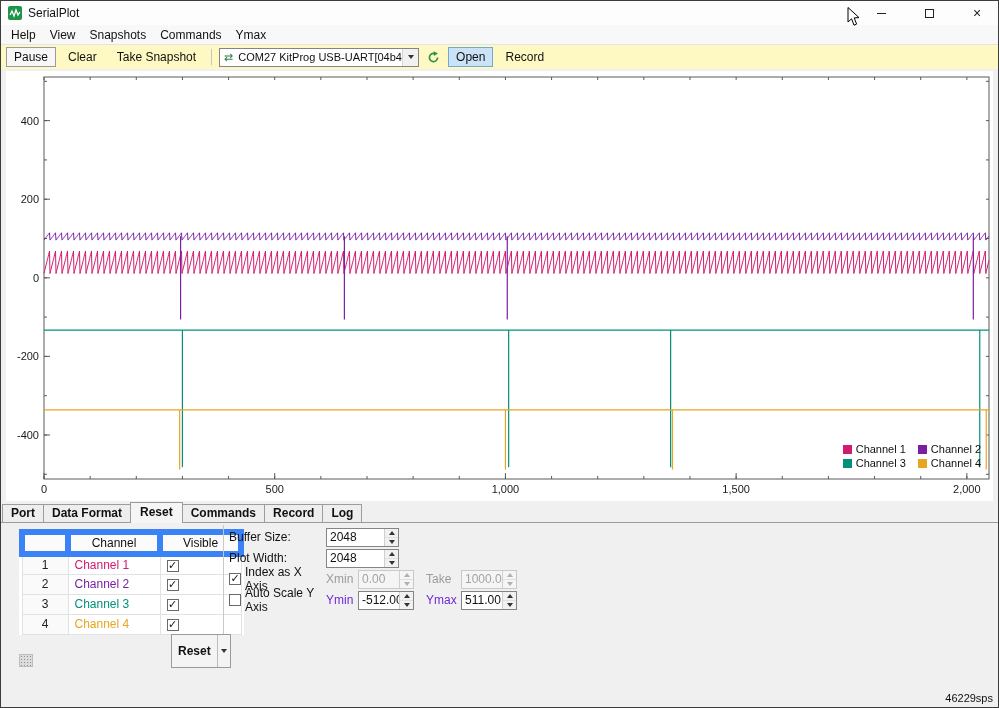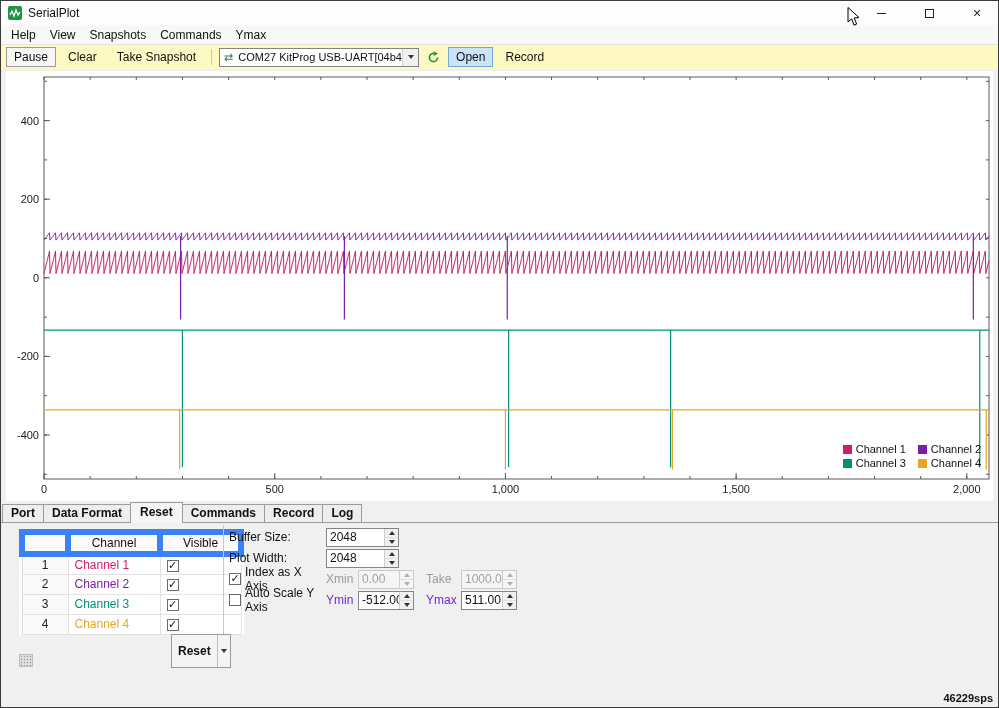--- a/index.html
+++ b/index.html
@@ -85,21 +85,21 @@
   .cb .mark{display:none;font-size:11px;line-height:1;margin-top:-1px;color:#111;}
   .cb.checked .mark{display:block;}
 
   .reset{position:absolute;left:170px;bottom:5px;display:inline-flex;align-items:center;height:34px;border:1px solid #9a9a9a;background:#f4f4f4;font-size:12px;color:#111;font-weight:bold;}
   .reset .rlabel{padding:0 6px;}
   .reset .rarrow{width:13px;align-self:stretch;display:flex;align-items:center;justify-content:center;border-left:1px solid #bdbdbd;}
   .grip{position:absolute;left:18px;bottom:6px;width:14px;height:13px;background:#dcdcdc;border:1px solid #bdbdbd;
     background-image:radial-gradient(#8f8f8f 0.8px, transparent 0.9px);background-size:3px 3px;}
 
   .spacer{flex:1;}
-  .statusbar{height:19px;display:flex;align-items:center;justify-content:flex-end;padding:0 5px;font-size:11px;color:#111;flex:0 0 auto;font-weight:bold;}
+  .statusbar{height:19px;display:flex;align-items:center;justify-content:flex-end;padding:0 5px;font-size:11px;color:#111;flex:0 0 auto;}
   .cursor{position:absolute;left:846px;top:6px;z-index:50;pointer-events:none;}
 </style>
 </head>
 <body>
 
 <div class="window">
 
   <div class="titlebar">
     <span style="display:inline-flex;">
       <svg width="14" height="14" viewBox="0 0 14 14">

